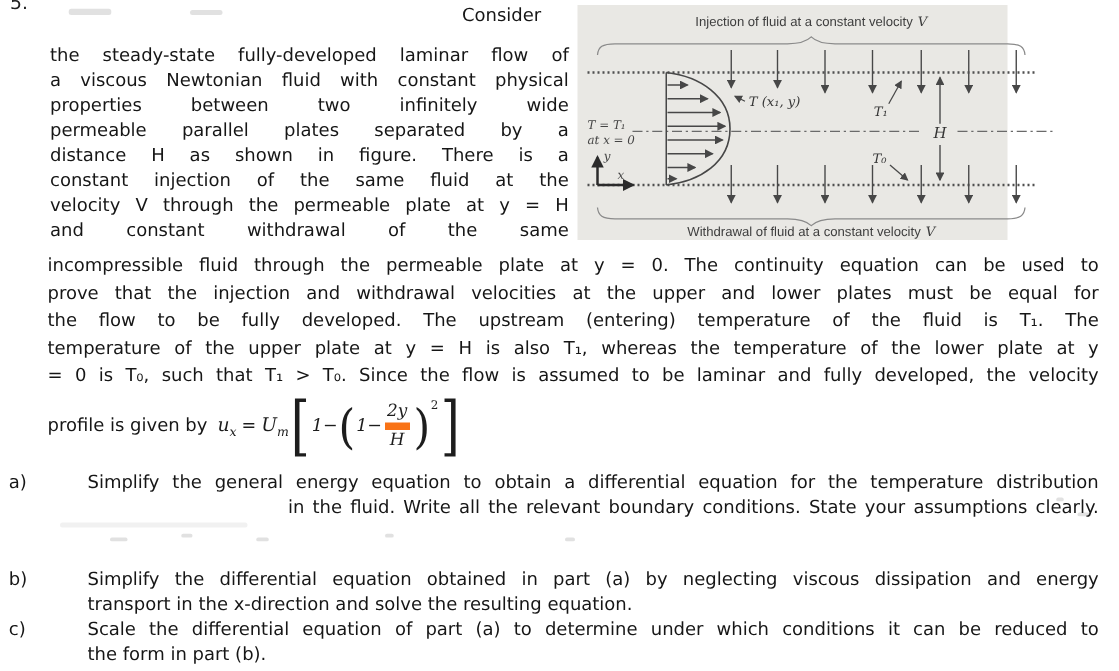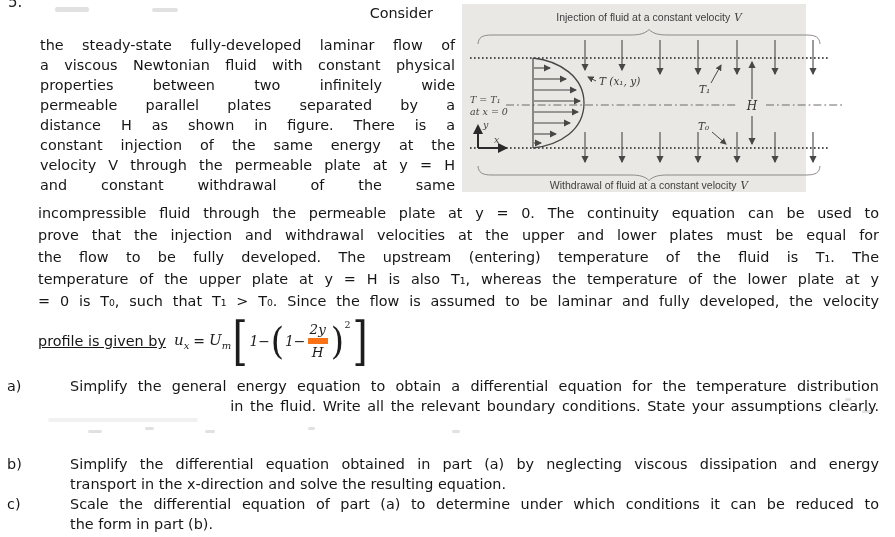--- a/index.html
+++ b/index.html
@@ -30,21 +30,21 @@
   }
   .para-full .ln { line-height:22px; height:22px; }
   .jline { text-align:justify; text-align-last:justify; }
   .nline { text-align:left; }
 
   
   .eq-row {
     position:absolute; left:38px; top:312px; width:841px; height:58px;
     display:flex; align-items:center; font-size:14.4px;
   }
-  .eq-prefix { margin-right:8px;text-decoration:underline; }
+  .eq-prefix { margin-right:8px; }
   .eq-suffix { margin-left:6px; }
   .eq {
     display:inline-flex; align-items:center; height:58px;
     font-family:"DejaVu Serif", serif; font-style:italic; color:#1d1d1d;
   }
   .evar { font-size:15px; }
   .evar sub { font-size:10px; }
   .eop { font-size:14px; margin:0 4px; }
   .enum { font-size:14px; }
   .edelim { font-style:normal; font-weight:200; line-height:0.9; color:#1d1d1d; }
@@ -103,21 +103,21 @@
   <div class="mark" style="left:862px;top:410px;width:11px;height:3px;"></div>
 
   <div class="intro-first">Consider</div>
 
   <div class="intro-col">
     <div class="ln jline">the steady-state fully-developed laminar flow of</div>
     <div class="ln jline">a viscous Newtonian fluid with constant physical</div>
     <div class="ln jline">properties between two infinitely wide</div>
     <div class="ln jline">permeable parallel plates separated by a</div>
     <div class="ln jline">distance H as shown in figure. There is a</div>
-    <div class="ln jline">constant injection of the same energy at the</div>
+    <div class="ln jline">constant injection of the same fluid at the</div>
     <div class="ln jline">velocity V through the permeable plate at y = H</div>
     <div class="ln jline">and constant withdrawal of the same</div>
   </div>
 
   <div class="para-full">
     <div class="ln jline">incompressible fluid through the permeable plate at y = 0. The continuity equation can be used to</div>
     <div class="ln jline">prove that the injection and withdrawal velocities at the upper and lower plates must be equal for</div>
     <div class="ln jline">the flow to be fully developed. The upstream (entering) temperature of the fluid is T₁. The</div>
     <div class="ln jline">temperature of the upper plate at y = H is also T₁, whereas the temperature of the lower plate at y</div>
     <div class="ln jline">= 0 is T₀, such that T₁ &gt; T₀. Since the flow is assumed to be laminar and fully developed, the velocity</div>

